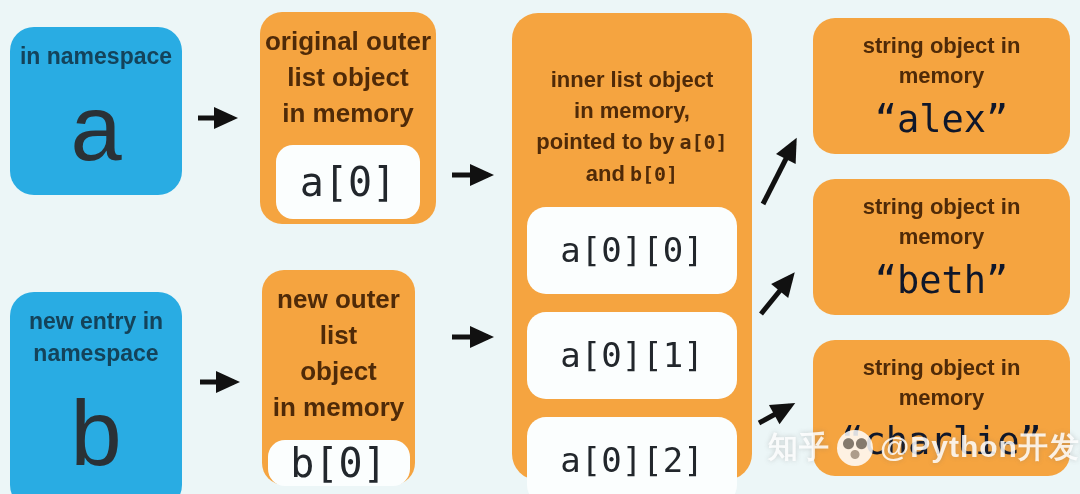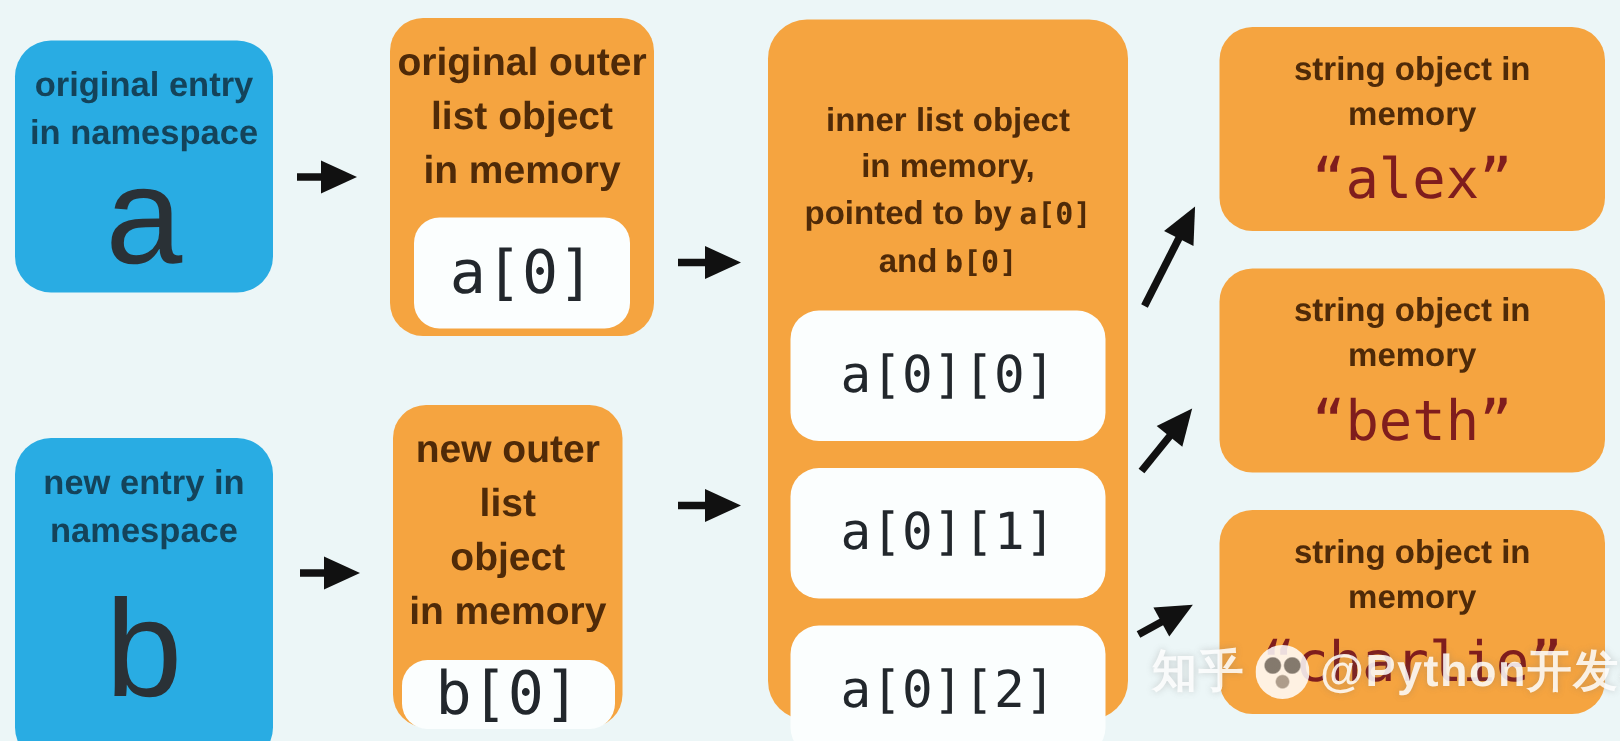--- a/index.html
+++ b/index.html
@@ -80,21 +80,21 @@
   }
   #inner .code-chip:first-of-type{margin-top:11px;}
   .string-box{left:813px;width:257px;height:136px;border-radius:22px;}
   #str-0{top:18px;}
   #str-1{top:179px;}
   #str-2{top:340px;}
   .string-box .title{font-size:22px;padding-top:13px;line-height:1.35;}
   .string-value{
     flex:1;display:flex;align-items:center;justify-content:center;
     font-family:"DejaVu Sans Mono",monospace;
-    font-size:37px;color:#7f1d1d;font-weight:500;
+    font-size:37px;color:#0f172a;font-weight:500;
     margin-top:-6px;
   }
   .watermark{
     position:absolute;left:768px;top:427px;
     display:flex;align-items:center;gap:7px;
     font-size:30px;font-weight:700;letter-spacing:1px;
     color:rgba(255,255,255,0.85);
     text-shadow:0 0 5px rgba(110,110,110,0.30);
     z-index:5;white-space:nowrap;
   }
@@ -124,21 +124,20 @@
       <line x1="200" y1="382" x2="234" y2="382" marker-end="url(#ah)"></line>
       <line x1="452" y1="337" x2="488" y2="337" marker-end="url(#ah)"></line>
       <line x1="763" y1="204" x2="794" y2="143" marker-end="url(#ah)"></line>
       <line x1="761" y1="314" x2="791" y2="277" marker-end="url(#ah)"></line>
       <line x1="759" y1="423" x2="790" y2="406" marker-end="url(#ah)"></line>
     </g>
   </svg>
 
   <div class="box blue" id="ns-a">
     <div class="title">
-      <div>original entry</div>
       <div>in namespace</div>
     </div>
     <div class="big-letter">a</div>
   </div>
 
   <div class="box orange" id="outer-a">
     <div class="title">
       <div>original outer</div>
       <div>list object</div>
       <div>in memory</div>

